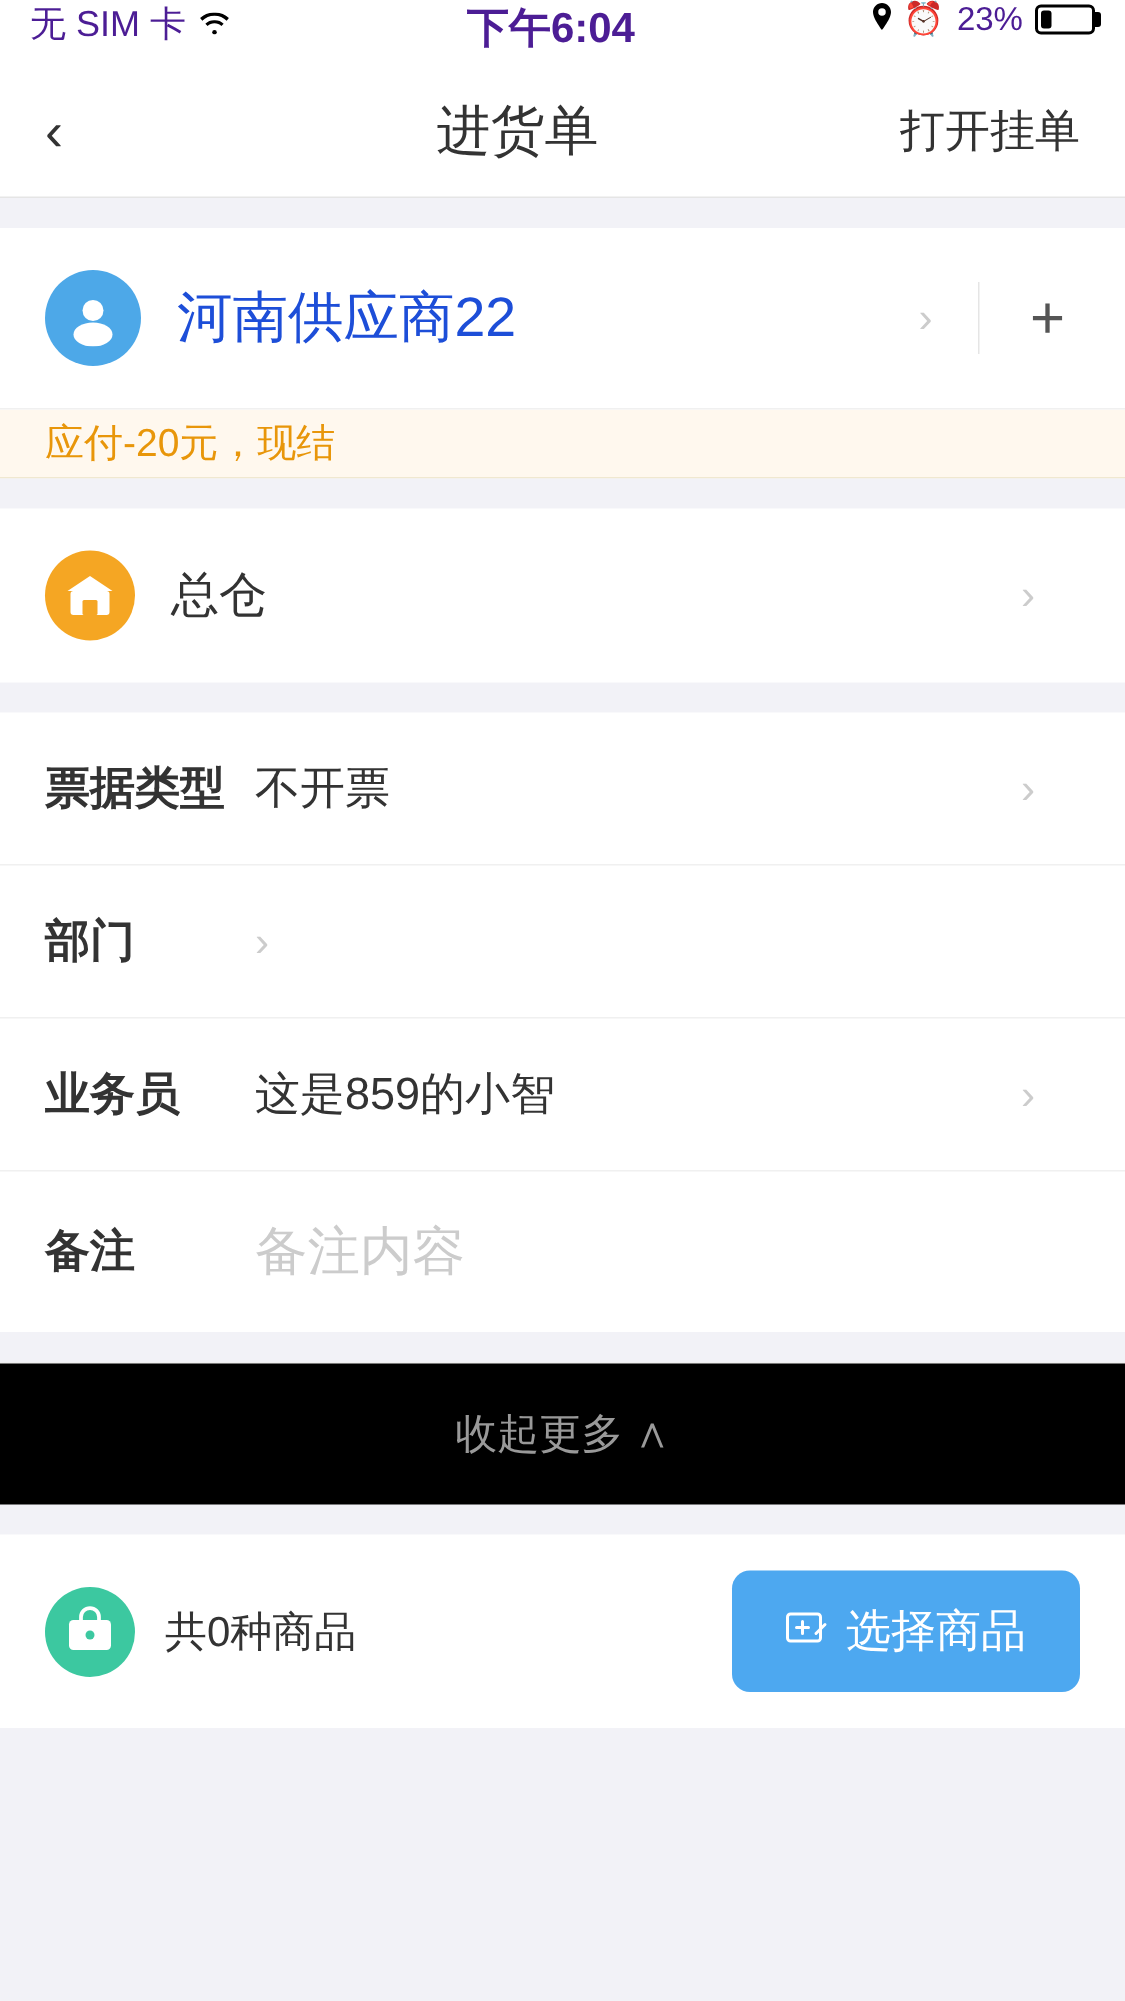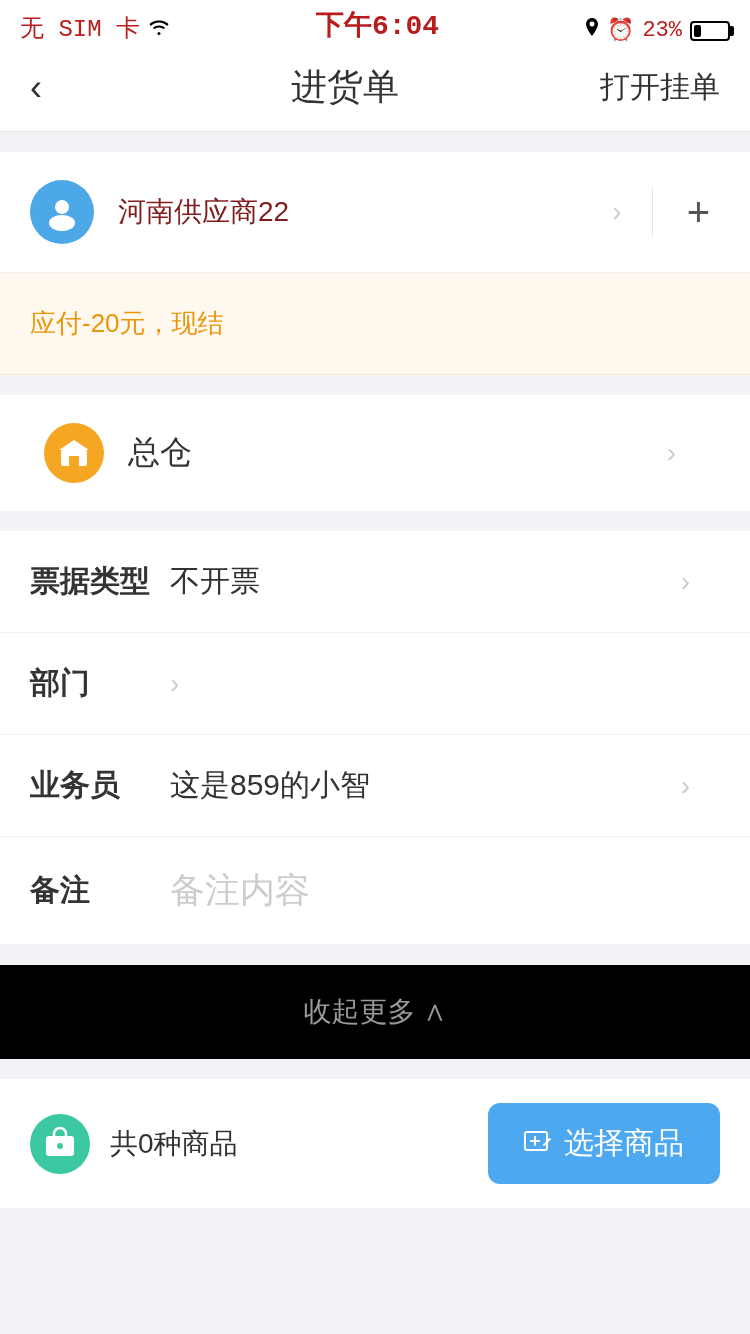--- a/index.html
+++ b/index.html
@@ -11,26 +11,25 @@
       font-family: -apple-system, "PingFang SC", "Helvetica Neue", sans-serif;
       font-size: 28px;
       color: #333;
     }
 
     
     .status-bar {
       height: 44px;
       background: #fff;
       display: flex;
-      align-items: flex-end;
+      align-items: flex-start;
       justify-content: space-between;
       padding: 0 20px;
       font-size: 24px;
-      color: #b91c1c;
-      font-family: Liberation Mono, monospace;
+      color: #4c1d95;
     }
     .status-left { display: flex; align-items: center; gap: 8px; }
     .status-center { font-size: 28px; font-weight: 600; }
     .status-right { display: flex; align-items: center; gap: 8px; font-size: 22px; }
     .battery {
       width: 40px; height: 20px;
       border: 2px solid #000;
       border-radius: 4px;
       position: relative;
       display: inline-flex;
@@ -105,22 +104,22 @@
     .supplier-avatar {
       width: 64px; height: 64px;
       border-radius: 50%;
       background: #4da8e8;
       display: flex; align-items: center; justify-content: center;
       margin-right: 24px;
       flex-shrink: 0;
     }
     .supplier-avatar svg { width: 38px; height: 38px; }
     .supplier-name {
-      font-size: 28px;
-      color: #7f1d1d;
+      font-size: 37px;
+      color: #1d4ed8;
       flex: 1;
     }
     .chevron-icon {
       color: #ccc;
       font-size: 28px;
       margin-right: 30px;
     }
     .add-btn {
       font-size: 40px;
       color: #555;
@@ -130,31 +129,31 @@
     .divider-vertical {
       width: 1px;
       height: 48px;
       background: #e5e5e5;
       margin-right: 24px;
     }
 
     
     .notice-banner {
       background: #fff8ee;
-      padding: 33px 30px;
+      padding: 5px 30px;
       font-size: 26px;
       color: #e8960a;
       border-bottom: 1px solid #f0e8d0;
     }
 
     
     .warehouse-row {
       display: flex;
       align-items: center;
-      padding: 28px 44px;
+      padding: 28px 30px;
       background: #fff;
     }
     .warehouse-icon {
       width: 60px; height: 60px;
       border-radius: 50%;
       background: #f5a623;
       display: flex; align-items: center; justify-content: center;
       margin-right: 24px;
       flex-shrink: 0;
     }

